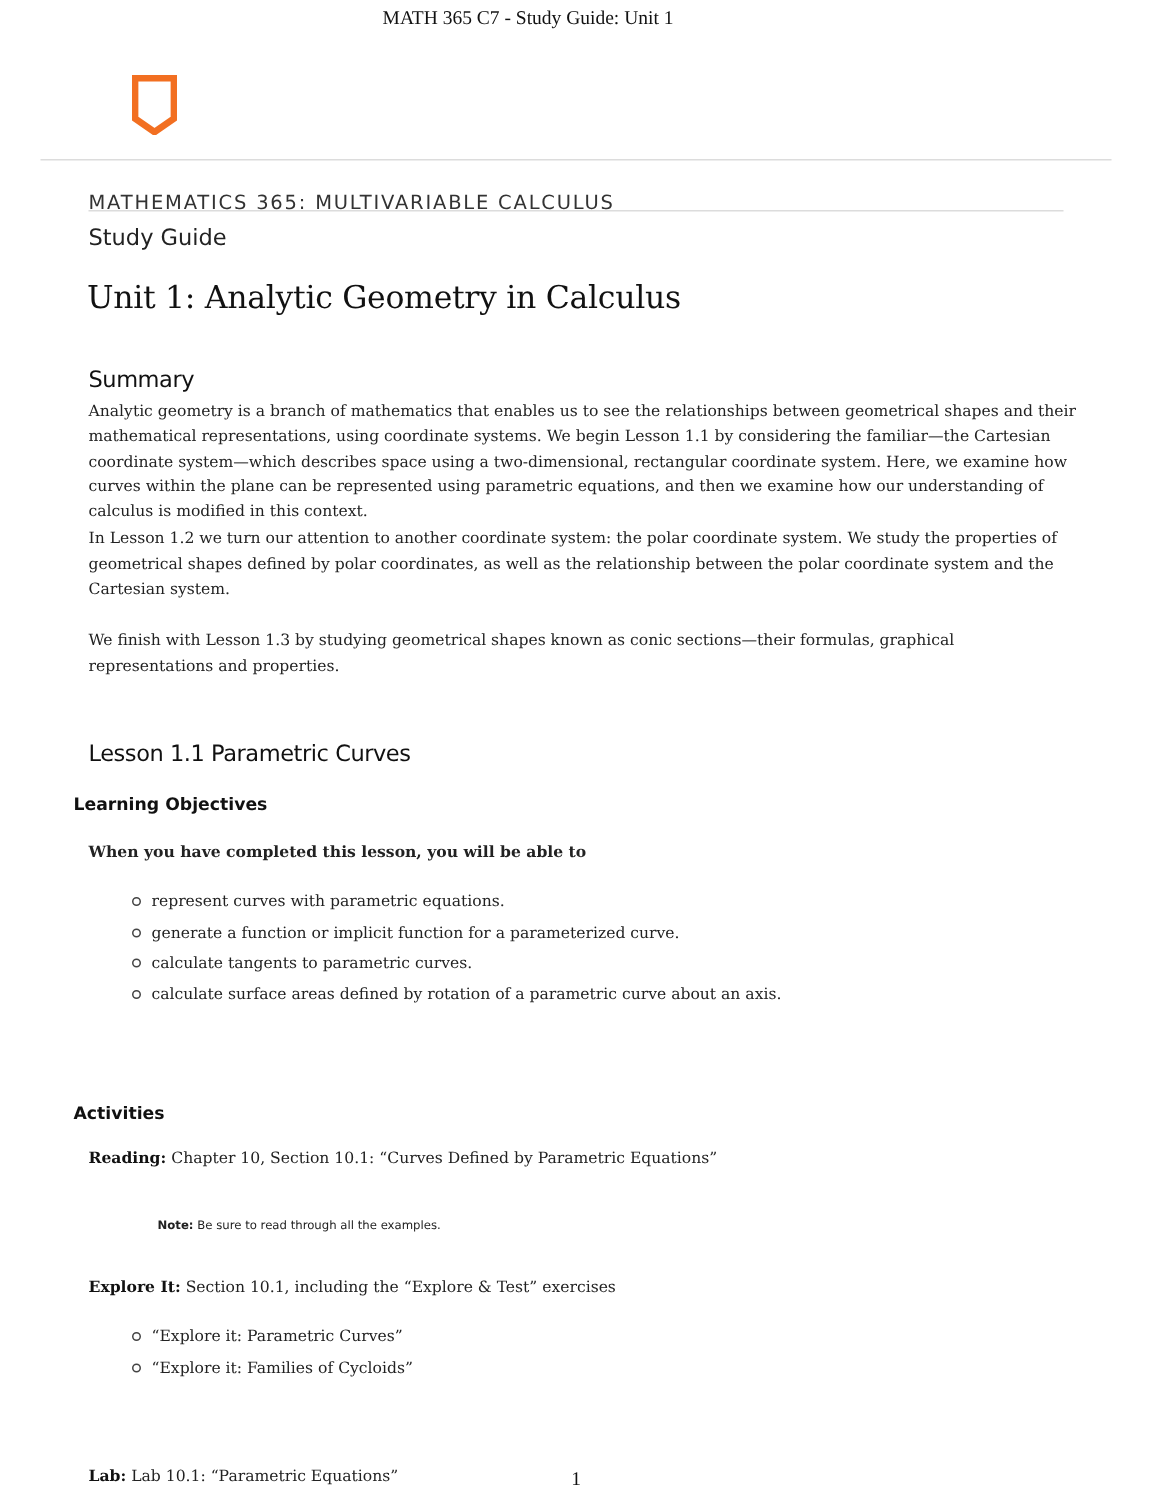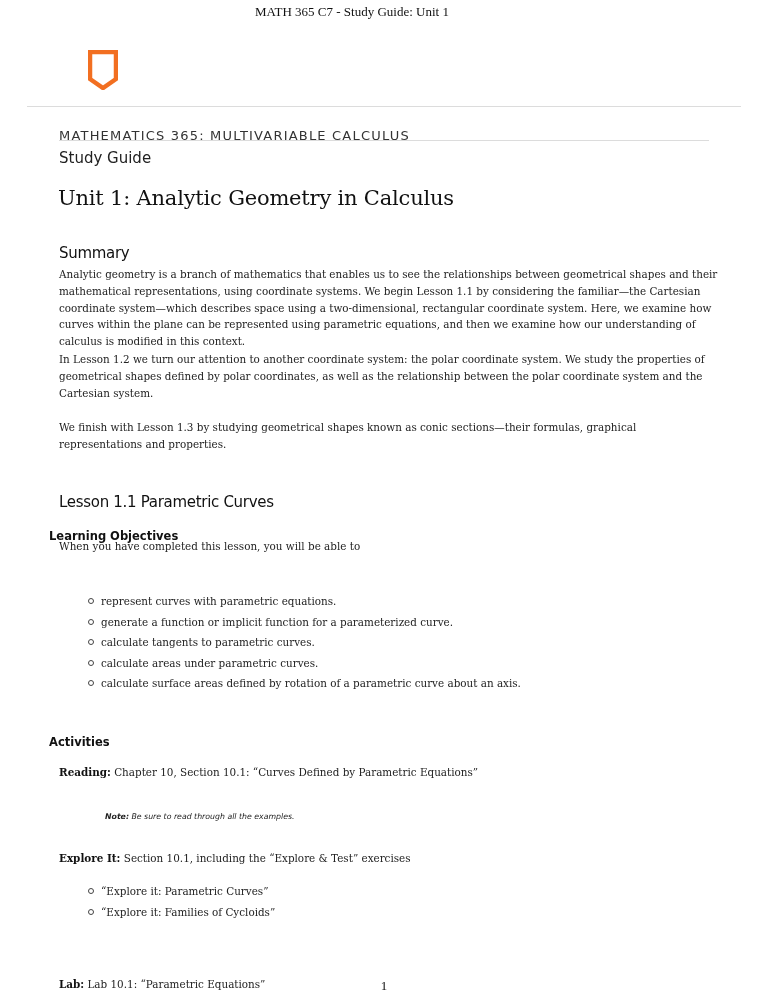--- a/index.html
+++ b/index.html
@@ -15,21 +15,21 @@
   .title { position:absolute; left:58px; top:186px; font-family:"DejaVu Serif", serif; font-size:21px; color:#111; margin:0; font-weight:normal; letter-spacing:-0.2px; }
   .h2 { position:absolute; left:59px; font-family:"DejaVu Sans", sans-serif; font-size:15px; font-weight:normal; color:#111; margin:0; letter-spacing:-0.3px; }
   .h3 { position:absolute; left:49px; font-family:"DejaVu Sans", sans-serif; font-size:11.5px; font-weight:bold; color:#111; margin:0; }
   .para { position:absolute; left:59px; width:660px; font-family:"Liberation Serif", serif; font-size:12.2px; line-height:16.7px; color:#222; margin:0; }
   .serif { font-family:"DejaVu Serif", serif; font-size:10.4px; color:#222; }
   ul.objectives, ul.explore { position:absolute; left:88px; margin:0; padding:0; list-style:none; }
   ul li { position:relative; padding-left:13px; font-family:"DejaVu Serif", serif; font-size:10.4px; color:#222; height:20.5px; line-height:14px; }
   ul li .bullet { position:absolute; left:0; top:4px; width:4px; height:4px; border:1px solid #444; border-radius:50%; }
   .activity { position:absolute; left:59px; font-family:"DejaVu Serif", serif; font-size:10.4px; color:#222; }
   .activity b { color:#111; }
-  .note { position:absolute; left:105px; top:812px; font-family:"DejaVu Sans", sans-serif; font-size:7.8px; color:#222;font-style:italic; }
+  .note { position:absolute; left:105px; top:812px; font-family:"DejaVu Sans", sans-serif; font-size:7.8px; color:#222; }
   .page-num { position:absolute; top:978px; left:0; width:768px; text-align:center; font-family:"Liberation Serif", serif; font-size:13px; color:#111; }
 </style>
 </head>
 <body>
 
 <div class="print-header">MATH 365 C7 - Study Guide: Unit 1</div>
 
 <svg class="logo" viewBox="0 0 30 40">
   <path d="M2 2 H28 V29 L15 38 L2 29 Z" fill="none" stroke="#f26f21" stroke-width="4.5" stroke-linejoin="miter"></path>
 </svg>
@@ -41,27 +41,26 @@
 
 <h1 class="title">Unit 1: Analytic Geometry in Calculus</h1>
 
 <h2 class="h2" style="top:244px;">Summary</h2>
 <p class="para serif" style="top:266px; line-height:16.8px;">Analytic geometry is a branch of mathematics that enables us to see the relationships between geometrical shapes and their mathematical representations, using coordinate systems. We begin Lesson 1.1 by considering the familiar—the Cartesian coordinate system—which describes space using a two-dimensional, rectangular coordinate system. Here, we examine how curves within the plane can be represented using parametric equations, and then we examine how our understanding of calculus is modified in this context.</p>
 <p class="para serif" style="top:351px; line-height:16.8px;">In Lesson 1.2 we turn our attention to another coordinate system: the polar coordinate system. We study the properties of geometrical shapes defined by polar coordinates, as well as the relationship between the polar coordinate system and the Cartesian system.</p>
 <p class="para serif" style="top:419px; line-height:16.8px;">We finish with Lesson 1.3 by studying geometrical shapes known as conic sections—their formulas, graphical representations and properties.</p>
 
 <h2 class="h2" style="top:493px;">Lesson 1.1 Parametric Curves</h2>
 <h3 class="h3" style="top:529px;">Learning Objectives</h3>
-<div class="activity" style="top:540px;">When you have completed this lesson, you will be able to</div>
+<div class="activity" style="top:562px;font-weight:bold;">When you have completed this lesson, you will be able to</div>
 
 <ul class="objectives" style="top:594px;">
   <li><span class="bullet"></span><span>represent curves with parametric equations.</span></li>
   <li><span class="bullet"></span><span>generate a function or implicit function for a parameterized curve.</span></li>
   <li><span class="bullet"></span><span>calculate tangents to parametric curves.</span></li>
-  <li><span class="bullet"></span><span>calculate areas under parametric curves.</span></li>
   <li><span class="bullet"></span><span>calculate surface areas defined by rotation of a parametric curve about an axis.</span></li>
 </ul>
 
 <h3 class="h3" style="top:735px;">Activities</h3>
 
 <div class="activity" style="top:766px;">
   <b>Reading:</b><span> Chapter 10, Section 10.1: “Curves Defined by Parametric Equations”</span>
 </div>
 
 <div class="note">

